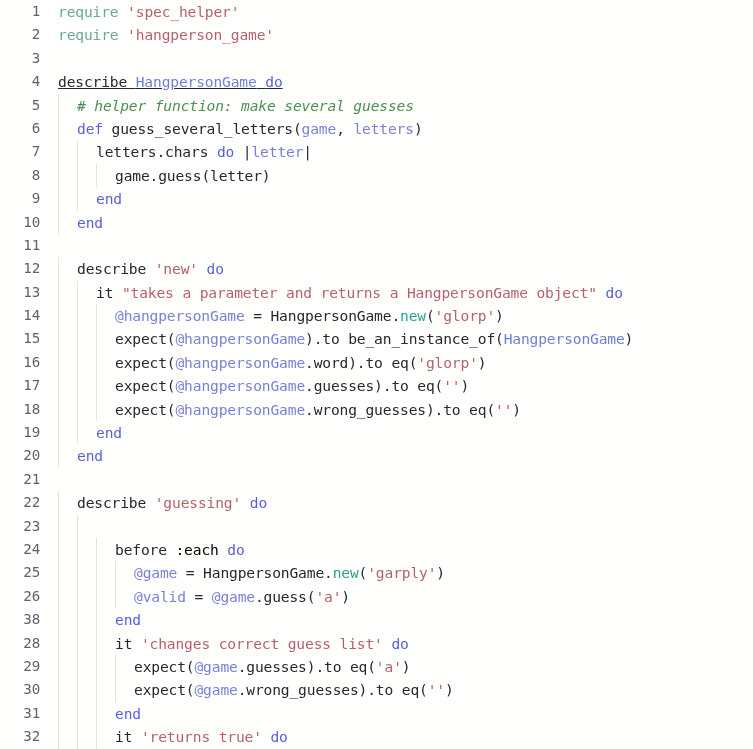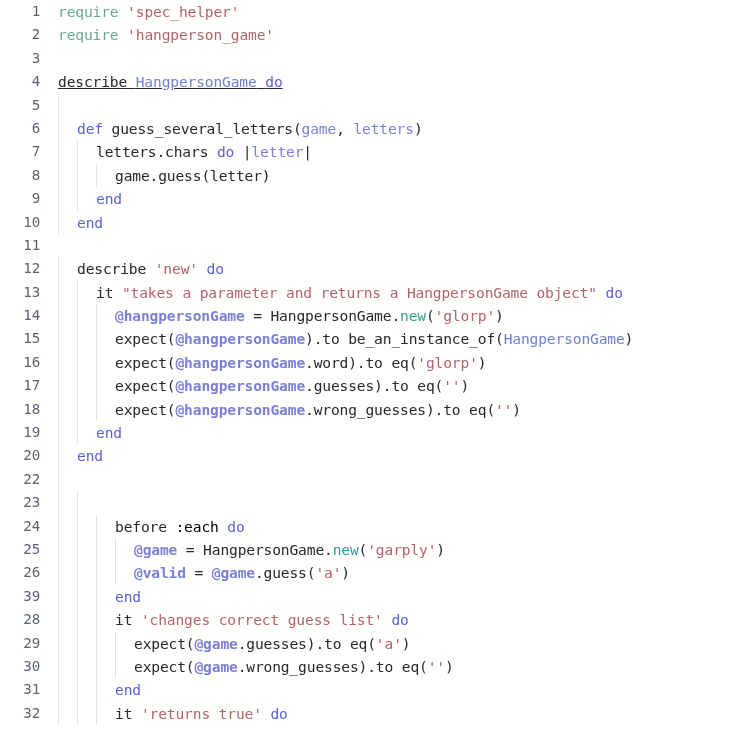--- a/index.html
+++ b/index.html
@@ -63,58 +63,59 @@
     position: absolute;
     top: 0;
     width: 1px;
     height: 23.4px;
     background: #e3e3e6;
   }           
   .kw2     { color: #5a5fd6; }           
   .str     { color: #b5616a; }           
   .cmt     { color: #4e8f54; font-style: italic; }
   .const   { color: #6f7fd6; }           
-  .ivar    { color: #7b7fd8; font-weight: bold; }           
+  .ivar    { color: #7b7fd8; }           
   .param   { color: #7b7fd8; }           
   .meth    { color: #2e9e8f; }           
   .req     { color: #6aa79a; }           
   .sym     { color: #000000; }           
   .plain   { color: #24292e; }
   .punct   { color: #24292e; }
 </style>
 </head>
 <body>
 
 <div id="editor">
   <div id="code-lines">
       <div class="code-line"><div class="gutter">1</div><div class="content"><span style="padding-left: 0px; display: inline-block;"><span class="req">require</span><span class="plain"> </span><span class="str">'spec_helper'</span></span></div></div>
       <div class="code-line"><div class="gutter">2</div><div class="content"><span style="padding-left: 0px; display: inline-block;"><span class="req">require</span><span class="plain"> </span><span class="str">'hangperson_game'</span></span></div></div>
       <div class="code-line"><div class="gutter">3</div><div class="content"><span style="padding-left: 0px; display: inline-block;"></span></div></div>
       <div class="code-line"><div class="gutter">4</div><div class="content"><span style="padding-left: 0px; display: inline-block; text-decoration: underline;"><span class="plain">describe</span><span class="plain"> </span><span class="const">HangpersonGame</span><span class="plain"> </span><span class="kw2">do</span></span></div></div>
-      <div class="code-line"><div class="gutter">5</div><div class="content"><span class="guide" style="left: 8px;"></span></div></div>
+      <div class="code-line"><div class="gutter">5</div><div class="content"><span class="guide" style="left: 8px;"></span><span style="padding-left: 19px; display: inline-block;"><span class="cmt"># helper function: make several guesses</span></span></div></div>
       <div class="code-line"><div class="gutter">6</div><div class="content"><span class="guide" style="left: 8px;"></span><span style="padding-left: 19px; display: inline-block;"><span class="kw2">def</span><span class="plain"> </span><span class="plain">guess_several_letters</span><span class="punct">(</span><span class="param">game</span><span class="punct">, </span><span class="param">letters</span><span class="punct">)</span></span></div></div>
       <div class="code-line"><div class="gutter">7</div><div class="content"><span class="guide" style="left: 8px;"></span><span class="guide" style="left: 27px;"></span><span style="padding-left: 38px; display: inline-block;"><span class="plain">letters.chars</span><span class="plain"> </span><span class="kw2">do</span><span class="punct"> |</span><span class="param">letter</span><span class="punct">|</span></span></div></div>
       <div class="code-line"><div class="gutter">8</div><div class="content"><span class="guide" style="left: 8px;"></span><span class="guide" style="left: 27px;"></span><span class="guide" style="left: 46px;"></span><span style="padding-left: 57px; display: inline-block;"><span class="plain">game.guess</span><span class="punct">(</span><span class="plain">letter</span><span class="punct">)</span></span></div></div>
       <div class="code-line"><div class="gutter">9</div><div class="content"><span class="guide" style="left: 8px;"></span><span class="guide" style="left: 27px;"></span><span style="padding-left: 38px; display: inline-block;"><span class="kw2">end</span></span></div></div>
       <div class="code-line"><div class="gutter">10</div><div class="content"><span class="guide" style="left: 8px;"></span><span style="padding-left: 19px; display: inline-block;"><span class="kw2">end</span></span></div></div>
       <div class="code-line"><div class="gutter">11</div><div class="content"><span style="padding-left: 0px; display: inline-block;"></span></div></div>
       <div class="code-line"><div class="gutter">12</div><div class="content"><span class="guide" style="left: 8px;"></span><span style="padding-left: 19px; display: inline-block;"><span class="plain">describe</span><span class="plain"> </span><span class="str">'new'</span><span class="plain"> </span><span class="kw2">do</span></span></div></div>
       <div class="code-line"><div class="gutter">13</div><div class="content"><span class="guide" style="left: 8px;"></span><span class="guide" style="left: 27px;"></span><span style="padding-left: 38px; display: inline-block;"><span class="plain">it</span><span class="plain"> </span><span class="str">"takes a parameter and returns a HangpersonGame object"</span><span class="plain"> </span><span class="kw2">do</span></span></div></div>
       <div class="code-line"><div class="gutter">14</div><div class="content"><span class="guide" style="left: 8px;"></span><span class="guide" style="left: 27px;"></span><span class="guide" style="left: 46px;"></span><span style="padding-left: 57px; display: inline-block;"><span class="ivar">@hangpersonGame</span><span class="punct"> = </span><span class="plain">HangpersonGame</span><span class="punct">.</span><span class="meth">new</span><span class="punct">(</span><span class="str">'glorp'</span><span class="punct">)</span></span></div></div>
       <div class="code-line"><div class="gutter">15</div><div class="content"><span class="guide" style="left: 8px;"></span><span class="guide" style="left: 27px;"></span><span class="guide" style="left: 46px;"></span><span style="padding-left: 57px; display: inline-block;"><span class="plain">expect</span><span class="punct">(</span><span class="ivar">@hangpersonGame</span><span class="punct">)</span><span class="plain">.to be_an_instance_of</span><span class="punct">(</span><span class="const">HangpersonGame</span><span class="punct">)</span></span></div></div>
       <div class="code-line"><div class="gutter">16</div><div class="content"><span class="guide" style="left: 8px;"></span><span class="guide" style="left: 27px;"></span><span class="guide" style="left: 46px;"></span><span style="padding-left: 57px; display: inline-block;"><span class="plain">expect</span><span class="punct">(</span><span class="ivar">@hangpersonGame</span><span class="plain">.word</span><span class="punct">)</span><span class="plain">.to eq</span><span class="punct">(</span><span class="str">'glorp'</span><span class="punct">)</span></span></div></div>
       <div class="code-line"><div class="gutter">17</div><div class="content"><span class="guide" style="left: 8px;"></span><span class="guide" style="left: 27px;"></span><span class="guide" style="left: 46px;"></span><span style="padding-left: 57px; display: inline-block;"><span class="plain">expect</span><span class="punct">(</span><span class="ivar">@hangpersonGame</span><span class="plain">.guesses</span><span class="punct">)</span><span class="plain">.to eq</span><span class="punct">(</span><span class="str">''</span><span class="punct">)</span></span></div></div>
       <div class="code-line"><div class="gutter">18</div><div class="content"><span class="guide" style="left: 8px;"></span><span class="guide" style="left: 27px;"></span><span class="guide" style="left: 46px;"></span><span style="padding-left: 57px; display: inline-block;"><span class="plain">expect</span><span class="punct">(</span><span class="ivar">@hangpersonGame</span><span class="plain">.wrong_guesses</span><span class="punct">)</span><span class="plain">.to eq</span><span class="punct">(</span><span class="str">''</span><span class="punct">)</span></span></div></div>
       <div class="code-line"><div class="gutter">19</div><div class="content"><span class="guide" style="left: 8px;"></span><span class="guide" style="left: 27px;"></span><span style="padding-left: 38px; display: inline-block;"><span class="kw2">end</span></span></div></div>
       <div class="code-line"><div class="gutter">20</div><div class="content"><span class="guide" style="left: 8px;"></span><span style="padding-left: 19px; display: inline-block;"><span class="kw2">end</span></span></div></div>
-      <div class="code-line"><div class="gutter">22</div><div class="content"><span class="guide" style="left: 8px;"></span></div></div>
+      <div class="code-line"><div class="gutter">21</div><div class="content"><span style="padding-left: 0px; display: inline-block;"></span></div></div>
+      <div class="code-line"><div class="gutter">22</div><div class="content"><span class="guide" style="left: 8px;"></span><span style="padding-left: 19px; display: inline-block;"><span class="plain">describe</span><span class="plain"> </span><span class="str">'guessing'</span><span class="plain"> </span><span class="kw2">do</span></span></div></div>
       <div class="code-line"><div class="gutter">23</div><div class="content"><span class="guide" style="left: 8px;"></span><span class="guide" style="left: 27px;"></span></div></div>
       <div class="code-line"><div class="gutter">24</div><div class="content"><span class="guide" style="left: 8px;"></span><span class="guide" style="left: 27px;"></span><span class="guide" style="left: 46px;"></span><span style="padding-left: 57px; display: inline-block;"><span class="plain">before</span><span class="plain"> </span><span class="sym">:each</span><span class="plain"> </span><span class="kw2">do</span></span></div></div>
       <div class="code-line"><div class="gutter">25</div><div class="content"><span class="guide" style="left: 8px;"></span><span class="guide" style="left: 27px;"></span><span class="guide" style="left: 46px;"></span><span class="guide" style="left: 65px;"></span><span style="padding-left: 76px; display: inline-block;"><span class="ivar">@game</span><span class="punct"> = </span><span class="plain">HangpersonGame</span><span class="punct">.</span><span class="meth">new</span><span class="punct">(</span><span class="str">'garply'</span><span class="punct">)</span></span></div></div>
       <div class="code-line"><div class="gutter">26</div><div class="content"><span class="guide" style="left: 8px;"></span><span class="guide" style="left: 27px;"></span><span class="guide" style="left: 46px;"></span><span class="guide" style="left: 65px;"></span><span style="padding-left: 76px; display: inline-block;"><span class="ivar">@valid</span><span class="punct"> = </span><span class="ivar">@game</span><span class="plain">.guess</span><span class="punct">(</span><span class="str">'a'</span><span class="punct">)</span></span></div></div>
-      <div class="code-line"><div class="gutter">39</div><div class="content"><span class="guide" style="left: 8px;"></span><span class="guide" style="left: 27px;"></span><span class="guide" style="left: 46px;"></span><span style="padding-left: 57px; display: inline-block;"><span class="kw2">end</span></span></div></div>
+      <div class="code-line"><div class="gutter">38</div><div class="content"><span class="guide" style="left: 8px;"></span><span class="guide" style="left: 27px;"></span><span class="guide" style="left: 46px;"></span><span style="padding-left: 57px; display: inline-block;"><span class="kw2">end</span></span></div></div>
       <div class="code-line"><div class="gutter">28</div><div class="content"><span class="guide" style="left: 8px;"></span><span class="guide" style="left: 27px;"></span><span class="guide" style="left: 46px;"></span><span style="padding-left: 57px; display: inline-block;"><span class="plain">it</span><span class="plain"> </span><span class="str">'changes correct guess list'</span><span class="plain"> </span><span class="kw2">do</span></span></div></div>
       <div class="code-line"><div class="gutter">29</div><div class="content"><span class="guide" style="left: 8px;"></span><span class="guide" style="left: 27px;"></span><span class="guide" style="left: 46px;"></span><span class="guide" style="left: 65px;"></span><span style="padding-left: 76px; display: inline-block;"><span class="plain">expect</span><span class="punct">(</span><span class="ivar">@game</span><span class="plain">.guesses</span><span class="punct">)</span><span class="plain">.to eq</span><span class="punct">(</span><span class="str">'a'</span><span class="punct">)</span></span></div></div>
       <div class="code-line"><div class="gutter">30</div><div class="content"><span class="guide" style="left: 8px;"></span><span class="guide" style="left: 27px;"></span><span class="guide" style="left: 46px;"></span><span class="guide" style="left: 65px;"></span><span style="padding-left: 76px; display: inline-block;"><span class="plain">expect</span><span class="punct">(</span><span class="ivar">@game</span><span class="plain">.wrong_guesses</span><span class="punct">)</span><span class="plain">.to eq</span><span class="punct">(</span><span class="str">''</span><span class="punct">)</span></span></div></div>
       <div class="code-line"><div class="gutter">31</div><div class="content"><span class="guide" style="left: 8px;"></span><span class="guide" style="left: 27px;"></span><span class="guide" style="left: 46px;"></span><span style="padding-left: 57px; display: inline-block;"><span class="kw2">end</span></span></div></div>
       <div class="code-line"><div class="gutter">32</div><div class="content"><span class="guide" style="left: 8px;"></span><span class="guide" style="left: 27px;"></span><span class="guide" style="left: 46px;"></span><span style="padding-left: 57px; display: inline-block;"><span class="plain">it</span><span class="plain"> </span><span class="str">'returns true'</span><span class="plain"> </span><span class="kw2">do</span></span></div></div>
     </div>
 </div>
 
 </body></html>

